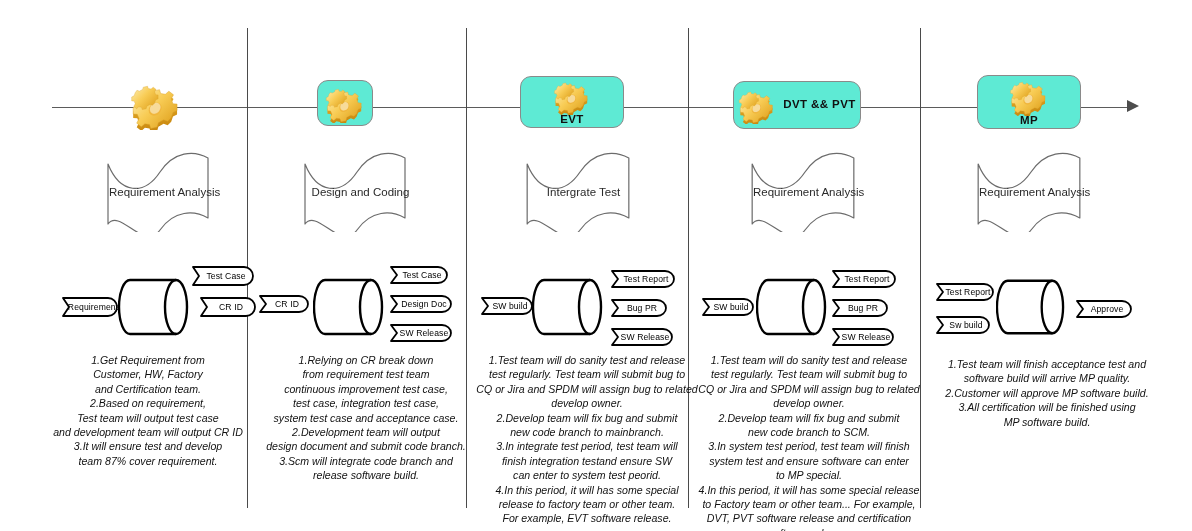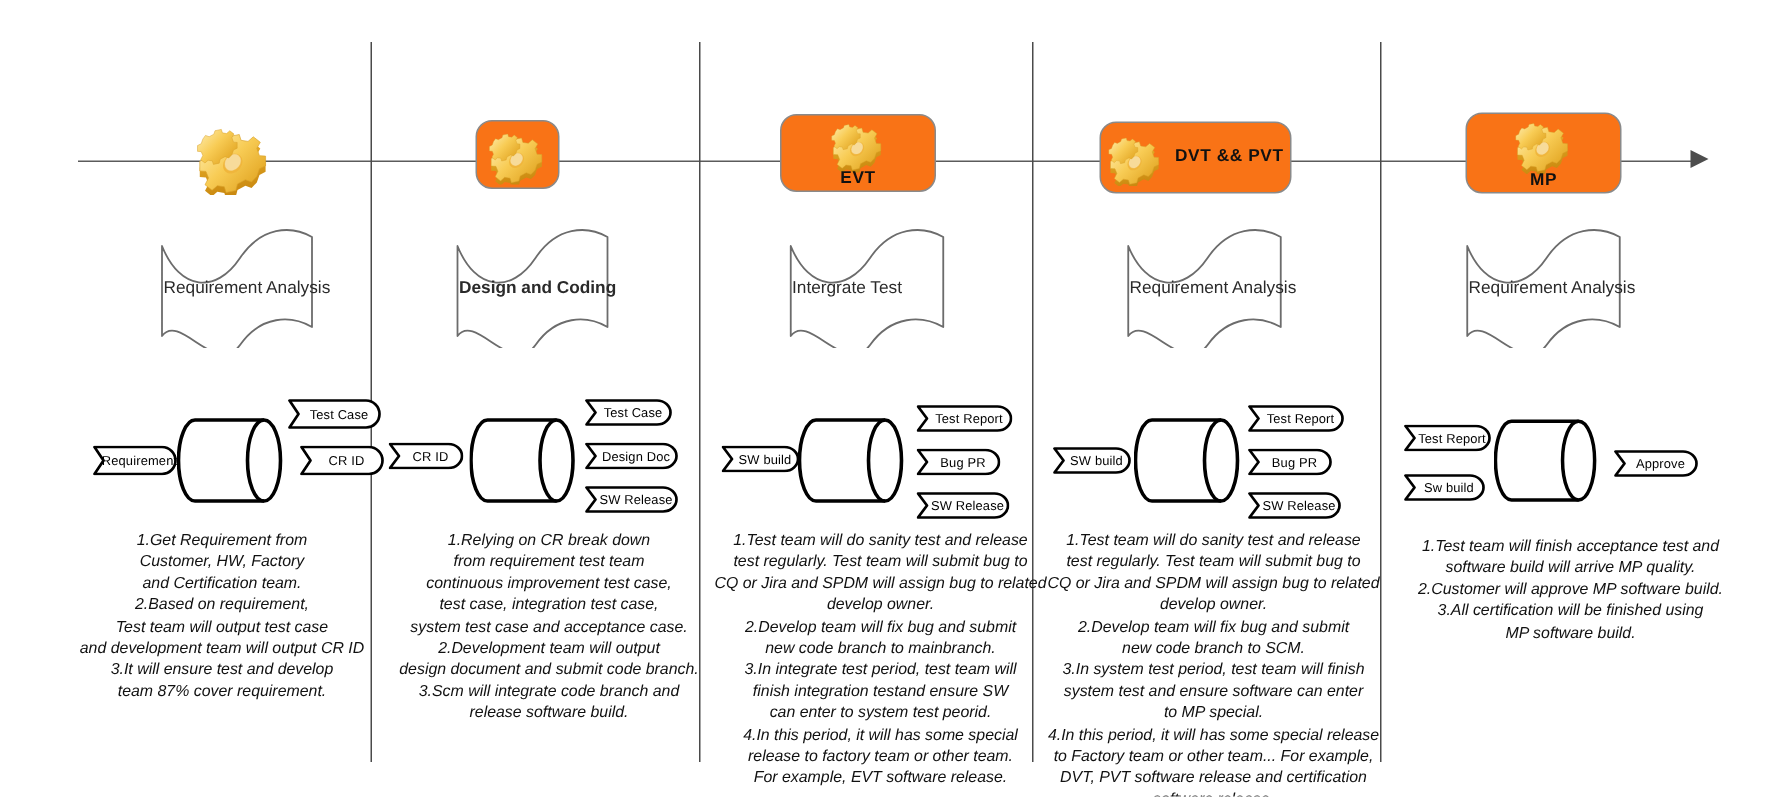--- a/index.html
+++ b/index.html
@@ -21,38 +21,38 @@
     border-left:12px solid #4d4d4d;
   }
   .divider{
     position:absolute;top:28px;height:480px;width:0;
     border-left:1.2px solid #4a4a4a;
   }
 
   
   .phase-node{position:absolute;display:flex;align-items:center;justify-content:center;}
   .phase-box{
-    border:1.2px solid #8a8a8a;border-radius:11px;background:#f97316;
+    border:1.2px solid #8a8a8a;border-radius:11px;background:#5eead4;
     display:flex;align-items:center;justify-content:center;
     box-sizing:border-box;
   }
   .phase-box.with-label-below{flex-direction:column;}
   .phase-box.with-label-right{flex-direction:row;gap:7px;}
   .phase-label{
     font-size:11.5px;font-weight:bold;letter-spacing:.4px;color:#111;
     white-space:nowrap;line-height:1;
   }
   .phase-label.below{margin-top:-1px;padding-bottom:2px;}
   .gear{display:block;}
 
   
   .wave-wrap{position:absolute;}
   .wave-text{
     position:absolute;left:11px;right:0;top:50%;transform:translateY(-50%);
-    font-size:11.5px;color:#2a2a2a;white-space:nowrap;
+    text-align:center;font-size:11.5px;color:#2a2a2a;white-space:nowrap;
   }
 
   
   .cyl{position:absolute;}
 
   
   .tag{position:absolute;}
   .tag-text{
     position:absolute;inset:0;display:flex;align-items:center;justify-content:center;
     font-size:8.6px;color:#000;white-space:nowrap;padding-left:6px;
@@ -203,21 +203,21 @@
                  L 29 3 L 36 5 L 36 16 L 29 18 L 26 26 L 20 31 L 13 27 L 4 30
                  L 2 37 L -9 37 L -11 30 L -19 27 L -25 31 L -33 23 L -29 16
                  L -32 8 L -39 6 L -39 -5 L -32 -7 L -29 -15 L -24 -21 L -17 -17
                  L -8 -20 Z" fill="url(#gg40)" stroke="#d9a12a" stroke-width="0.9" transform="scale(0.70)"></path>
       </g>
     </g>
   </svg>
 
         </div>
       </div>
-      <div class="wave-wrap" style="left:295px;top:152px;width:120px;height:80px;font-weight:bold;">
+      <div class="wave-wrap" style="left:295px;top:152px;width:120px;height:80px;">
       <svg width="120" height="80" viewBox="0 0 120 80" preserveAspectRatio="none" style="display:block">
     <path d="M 10 12
              C 22 42, 46 44, 62 20
              C 76 -1, 96 -2, 110 6
              L 110 66
              C 96 58, 76 58, 62 78
              C 46 100, 22 56, 10 72
              Z" fill="#ffffff" stroke="#6c6c6c" stroke-width="1.2" stroke-linejoin="round"></path>
   </svg>
       <div class="wave-text">Design and Coding</div>

